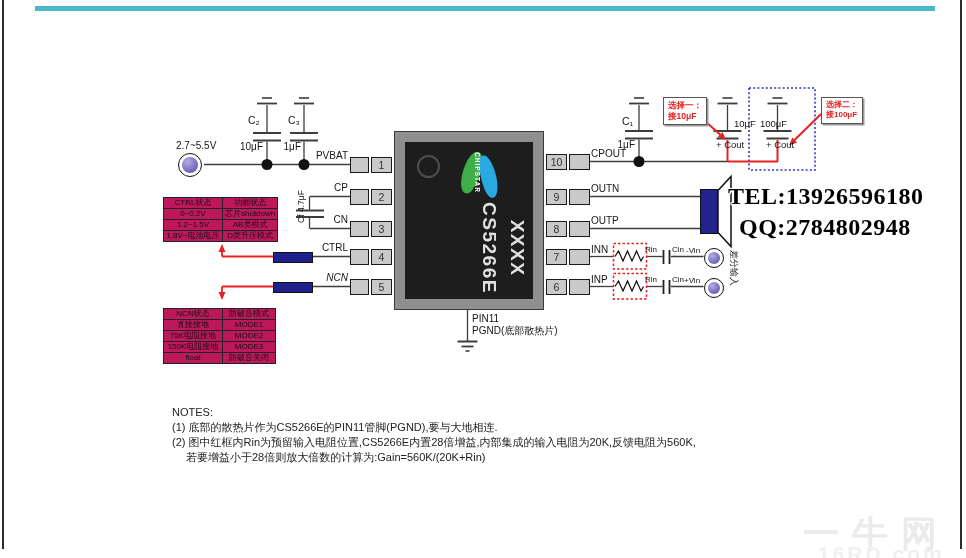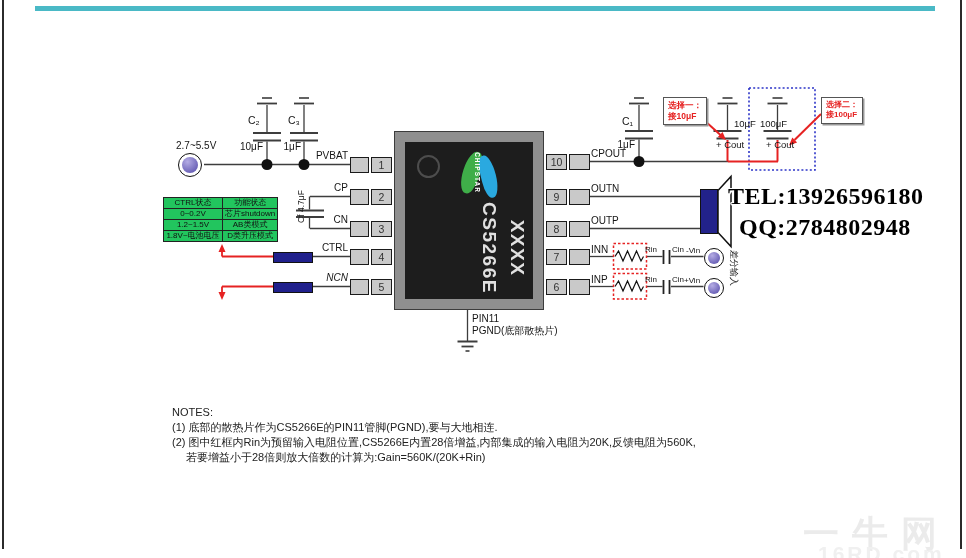--- a/index.html
+++ b/index.html
@@ -24,21 +24,21 @@
     border:1.6px solid #111;box-sizing:border-box;z-index:2;}
   .term::after{content:'';position:absolute;inset:3px;border-radius:50%;
     background:radial-gradient(circle at 35% 30%,#b4ace4,#6f66ba 70%,#57509e);}
   .term.big{width:24px;height:24px;}
   .res{position:absolute;width:40px;height:11px;background:#20208c;border:1.6px solid #111;
     box-sizing:border-box;z-index:2;}
   .spk{position:absolute;left:700px;top:189px;width:18px;height:45px;background:#22228a;
     border:1.6px solid #111;box-sizing:border-box;z-index:2;}
   .choice{position:absolute;background:#fff;border:1.4px solid #555;box-shadow:1.5px 1.5px 0 #9a9a9a;
     color:#e62222;font-size:8.5px;font-weight:bold;line-height:1.3;padding:2px 4px;z-index:4;white-space:nowrap;}
-  table.tbl{position:absolute;border-collapse:collapse;font-size:8px;color:#111;z-index:3;background:#22c55e;}
+  table.tbl{position:absolute;border-collapse:collapse;font-size:8px;color:#111;z-index:3;background:#be185d;}
   table.tbl td{border:1px solid #222;padding:0 2px;height:10px;line-height:1;text-align:center;white-space:nowrap;}
   table.tbl td:first-child{min-width:54px;}
   table.tbl td:last-child{min-width:48px;}
   .stamp{position:absolute;font-family:"Liberation Serif","DejaVu Serif",serif;font-weight:bold;
     font-size:24px;color:#000;z-index:6;white-space:nowrap;letter-spacing:0.5px;
     text-shadow:-1.5px 0 #fff,1.5px 0 #fff,0 -1.5px #fff,0 1.5px #fff,-1px -1px #fff,1px 1px #fff,-1px 1px #fff,1px -1px #fff;}
   .notes{position:absolute;left:172px;top:405px;font-size:11px;color:#222;line-height:15px;z-index:3;}
   .notes .indent{padding-left:14px;}
   .wm1{position:absolute;left:803px;top:510px;font-size:36px;font-weight:bold;color:#ebebeb;
     letter-spacing:13px;z-index:1;white-space:nowrap;}
@@ -241,20 +241,44 @@
           <td>1.2~1.5V</td>
           <td>AB类模式</td>
         </tr>
     <tr>
           <td>1.8V~电池电压</td>
           <td>D类升压模式</td>
         </tr>
   </tbody>
     </table>
 
+  <table class="tbl" style="left:163px;top:308px;">
+    <tbody>
+        <tr>
+          <td>NCN状态</td>
+          <td>防破音模式</td>
+        </tr>
+    <tr>
+          <td>直接接地</td>
+          <td>MODE1</td>
+        </tr>
+    <tr>
+          <td>75K电阻接地</td>
+          <td>MODE2</td>
+        </tr>
+    <tr>
+          <td>150K电阻接地</td>
+          <td>MODE3</td>
+        </tr>
+    <tr>
+          <td>float</td>
+          <td>防破音关闭</td>
+        </tr>
+  </tbody>
+    </table>
 
   <div class="choice" style="left:663px;top:97px;">
     <div>选择一：</div>
     <div>接10μF</div>
   </div>
   <div class="choice" style="left:821px;top:97px;font-size:8px;">
     <div>选择二：</div>
     <div>接100μF</div>
   </div>
 

